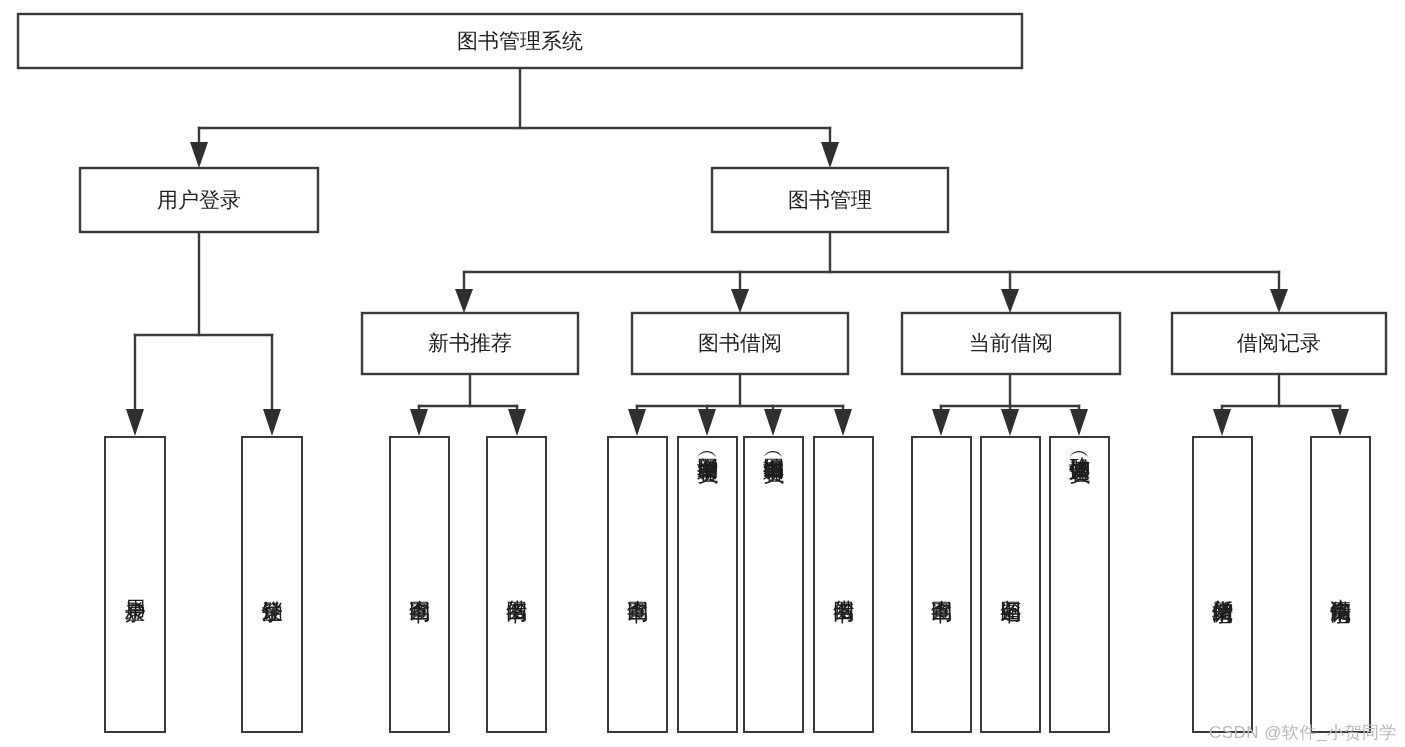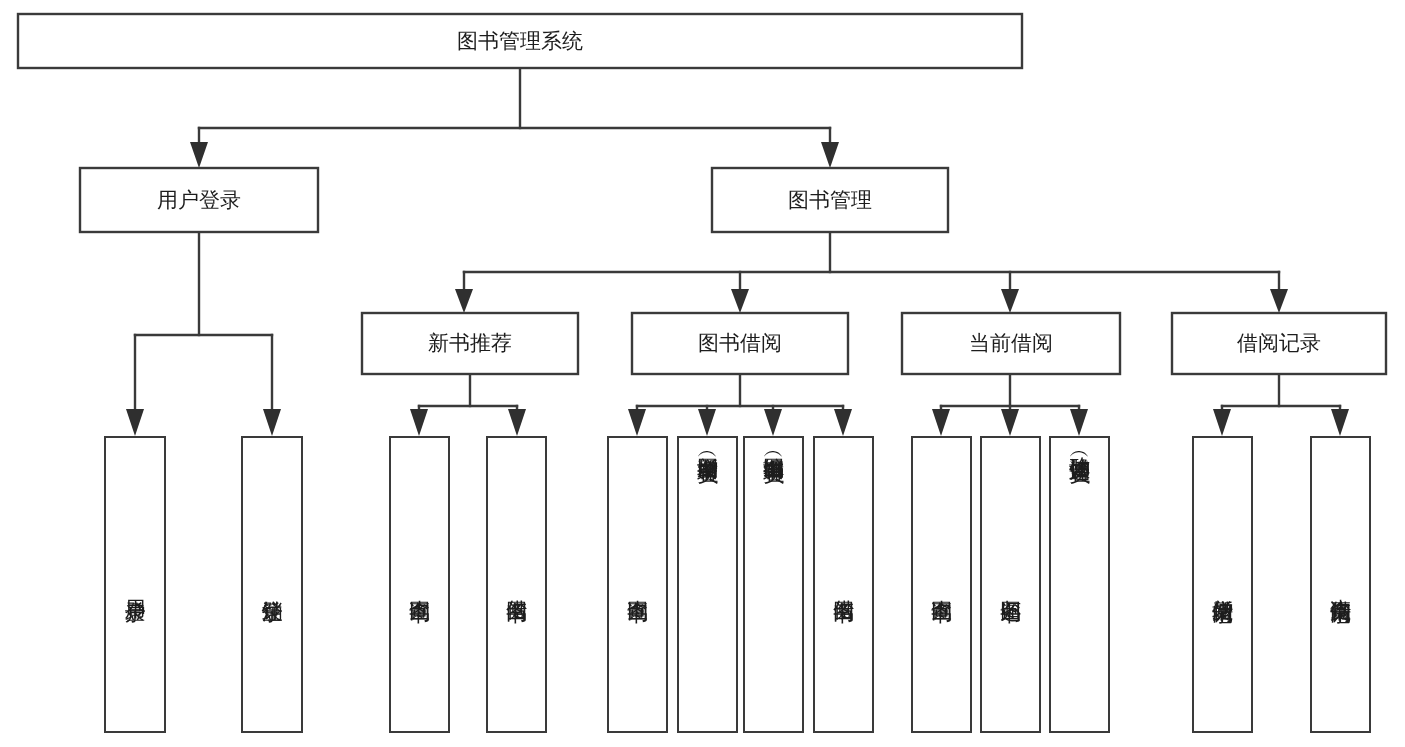--- a/index.html
+++ b/index.html
@@ -227,14 +227,15 @@
   </div>
 
   <div class="leaf-box" style="left:1192px; top:436px; width:61px; height:297px;">
     <span class="leaf-text centered">新增借阅记录</span>
   </div>
 
   <div class="leaf-box" style="left:1310px; top:436px; width:61px; height:297px;">
     <span class="leaf-text centered">查询借阅记录</span>
   </div>
 
+  <div class="watermark">CSDN @软件_小贺同学</div>
 
 </div>
 
 </body></html>

